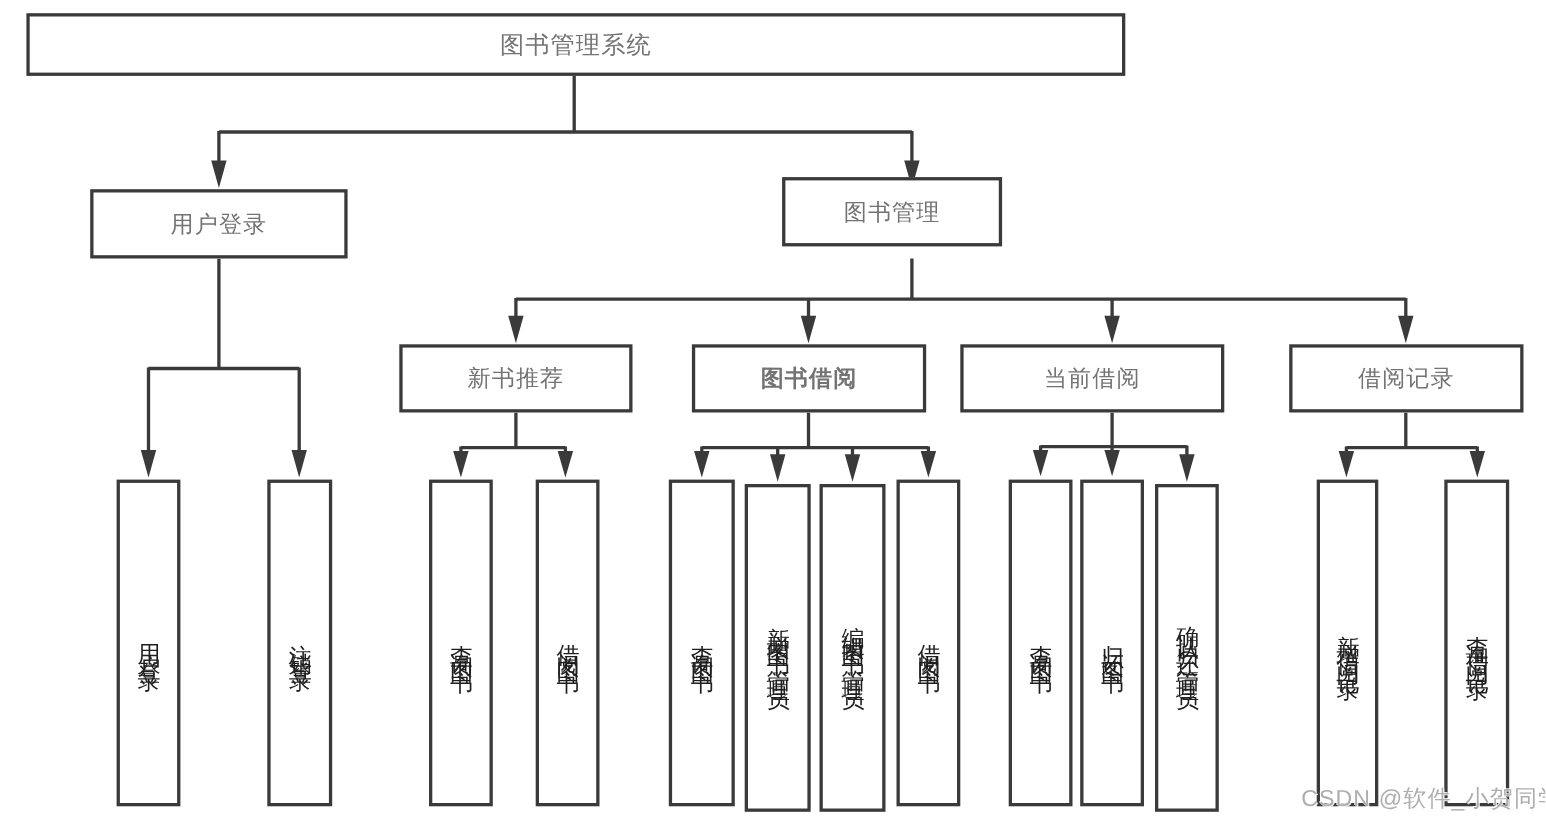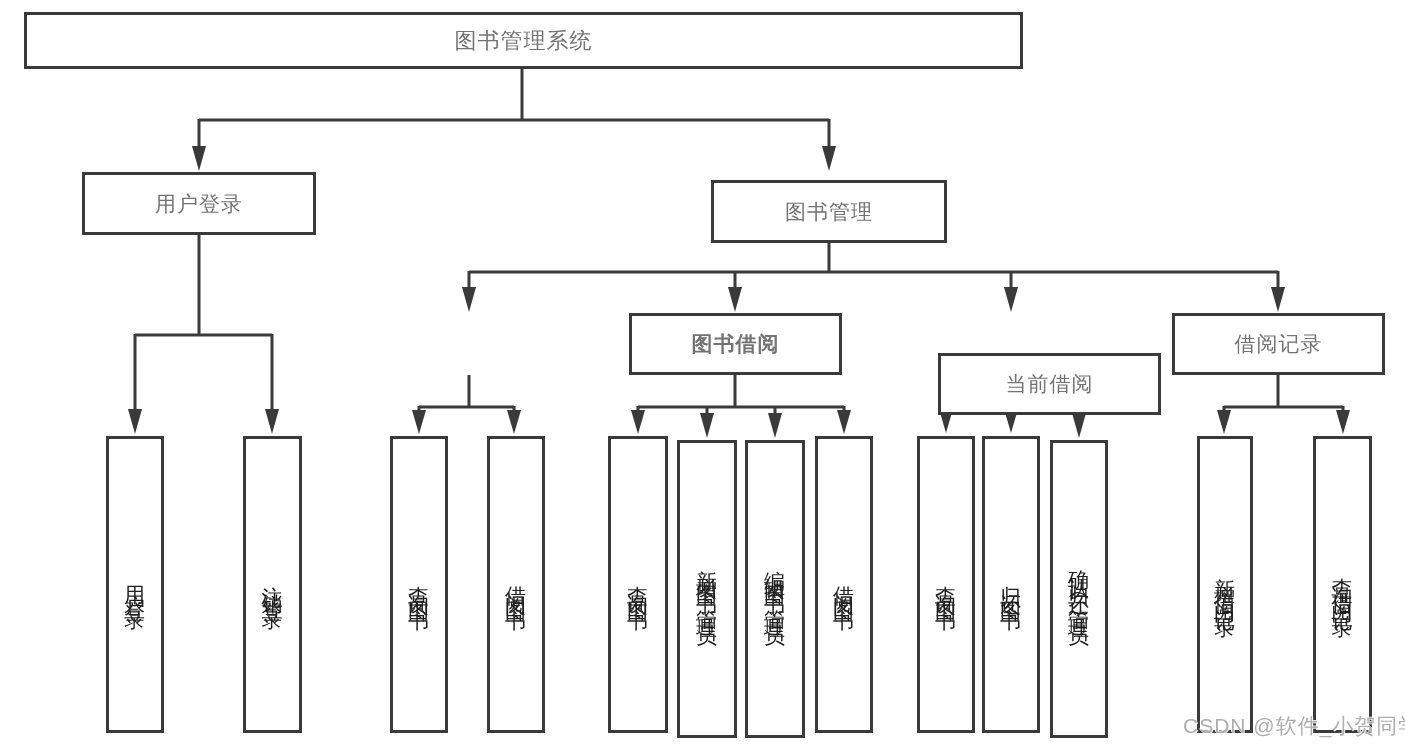--- a/index.html
+++ b/index.html
@@ -115,24 +115,25 @@
       <polygon points="1072,413 1086,413 1079,438"></polygon>
 
       <polygon points="1217,410 1231,410 1224,434"></polygon>
       <polygon points="1336,410 1350,410 1343,434"></polygon>
     </g>
   </svg>
 
   <div class="node root" style="left:24px; top:12px; width:999px; height:57px;">图书管理系统</div>
 
   <div class="node" style="left:82px; top:172px; width:234px; height:63px;">用户登录</div>
-  <div class="node" style="left:711px; top:180px; width:236px; height:63px;">图书管理</div>
+  <div class="node" style="left:711px; top:161px; width:200px; height:63px;">图书管理</div>
 
+  <div class="node" style="left:363px; top:313px; width:212px; height:62px;">新书推荐</div>
   <div class="node" style="left:629px; top:313px; width:213px; height:62px;font-weight:bold;">图书借阅</div>
-  <div class="node" style="left:938px; top:313px; width:223px; height:62px;margin-top:40px;">当前借阅</div>
+  <div class="node" style="left:873px; top:313px; width:240px; height:62px;">当前借阅</div>
   <div class="node" style="left:1172px; top:313px; width:213px; height:62px;">借阅记录</div>
 
   <div class="leaf" style="left:106px; top:436px; width:58px; height:297px;">
     <span>用户登录</span>
   </div>
   <div class="leaf" style="left:243px; top:436px; width:59px; height:297px;">
     <span>注销登录</span>
   </div>
 
   <div class="leaf" style="left:390px; top:436px; width:58px; height:297px;">

